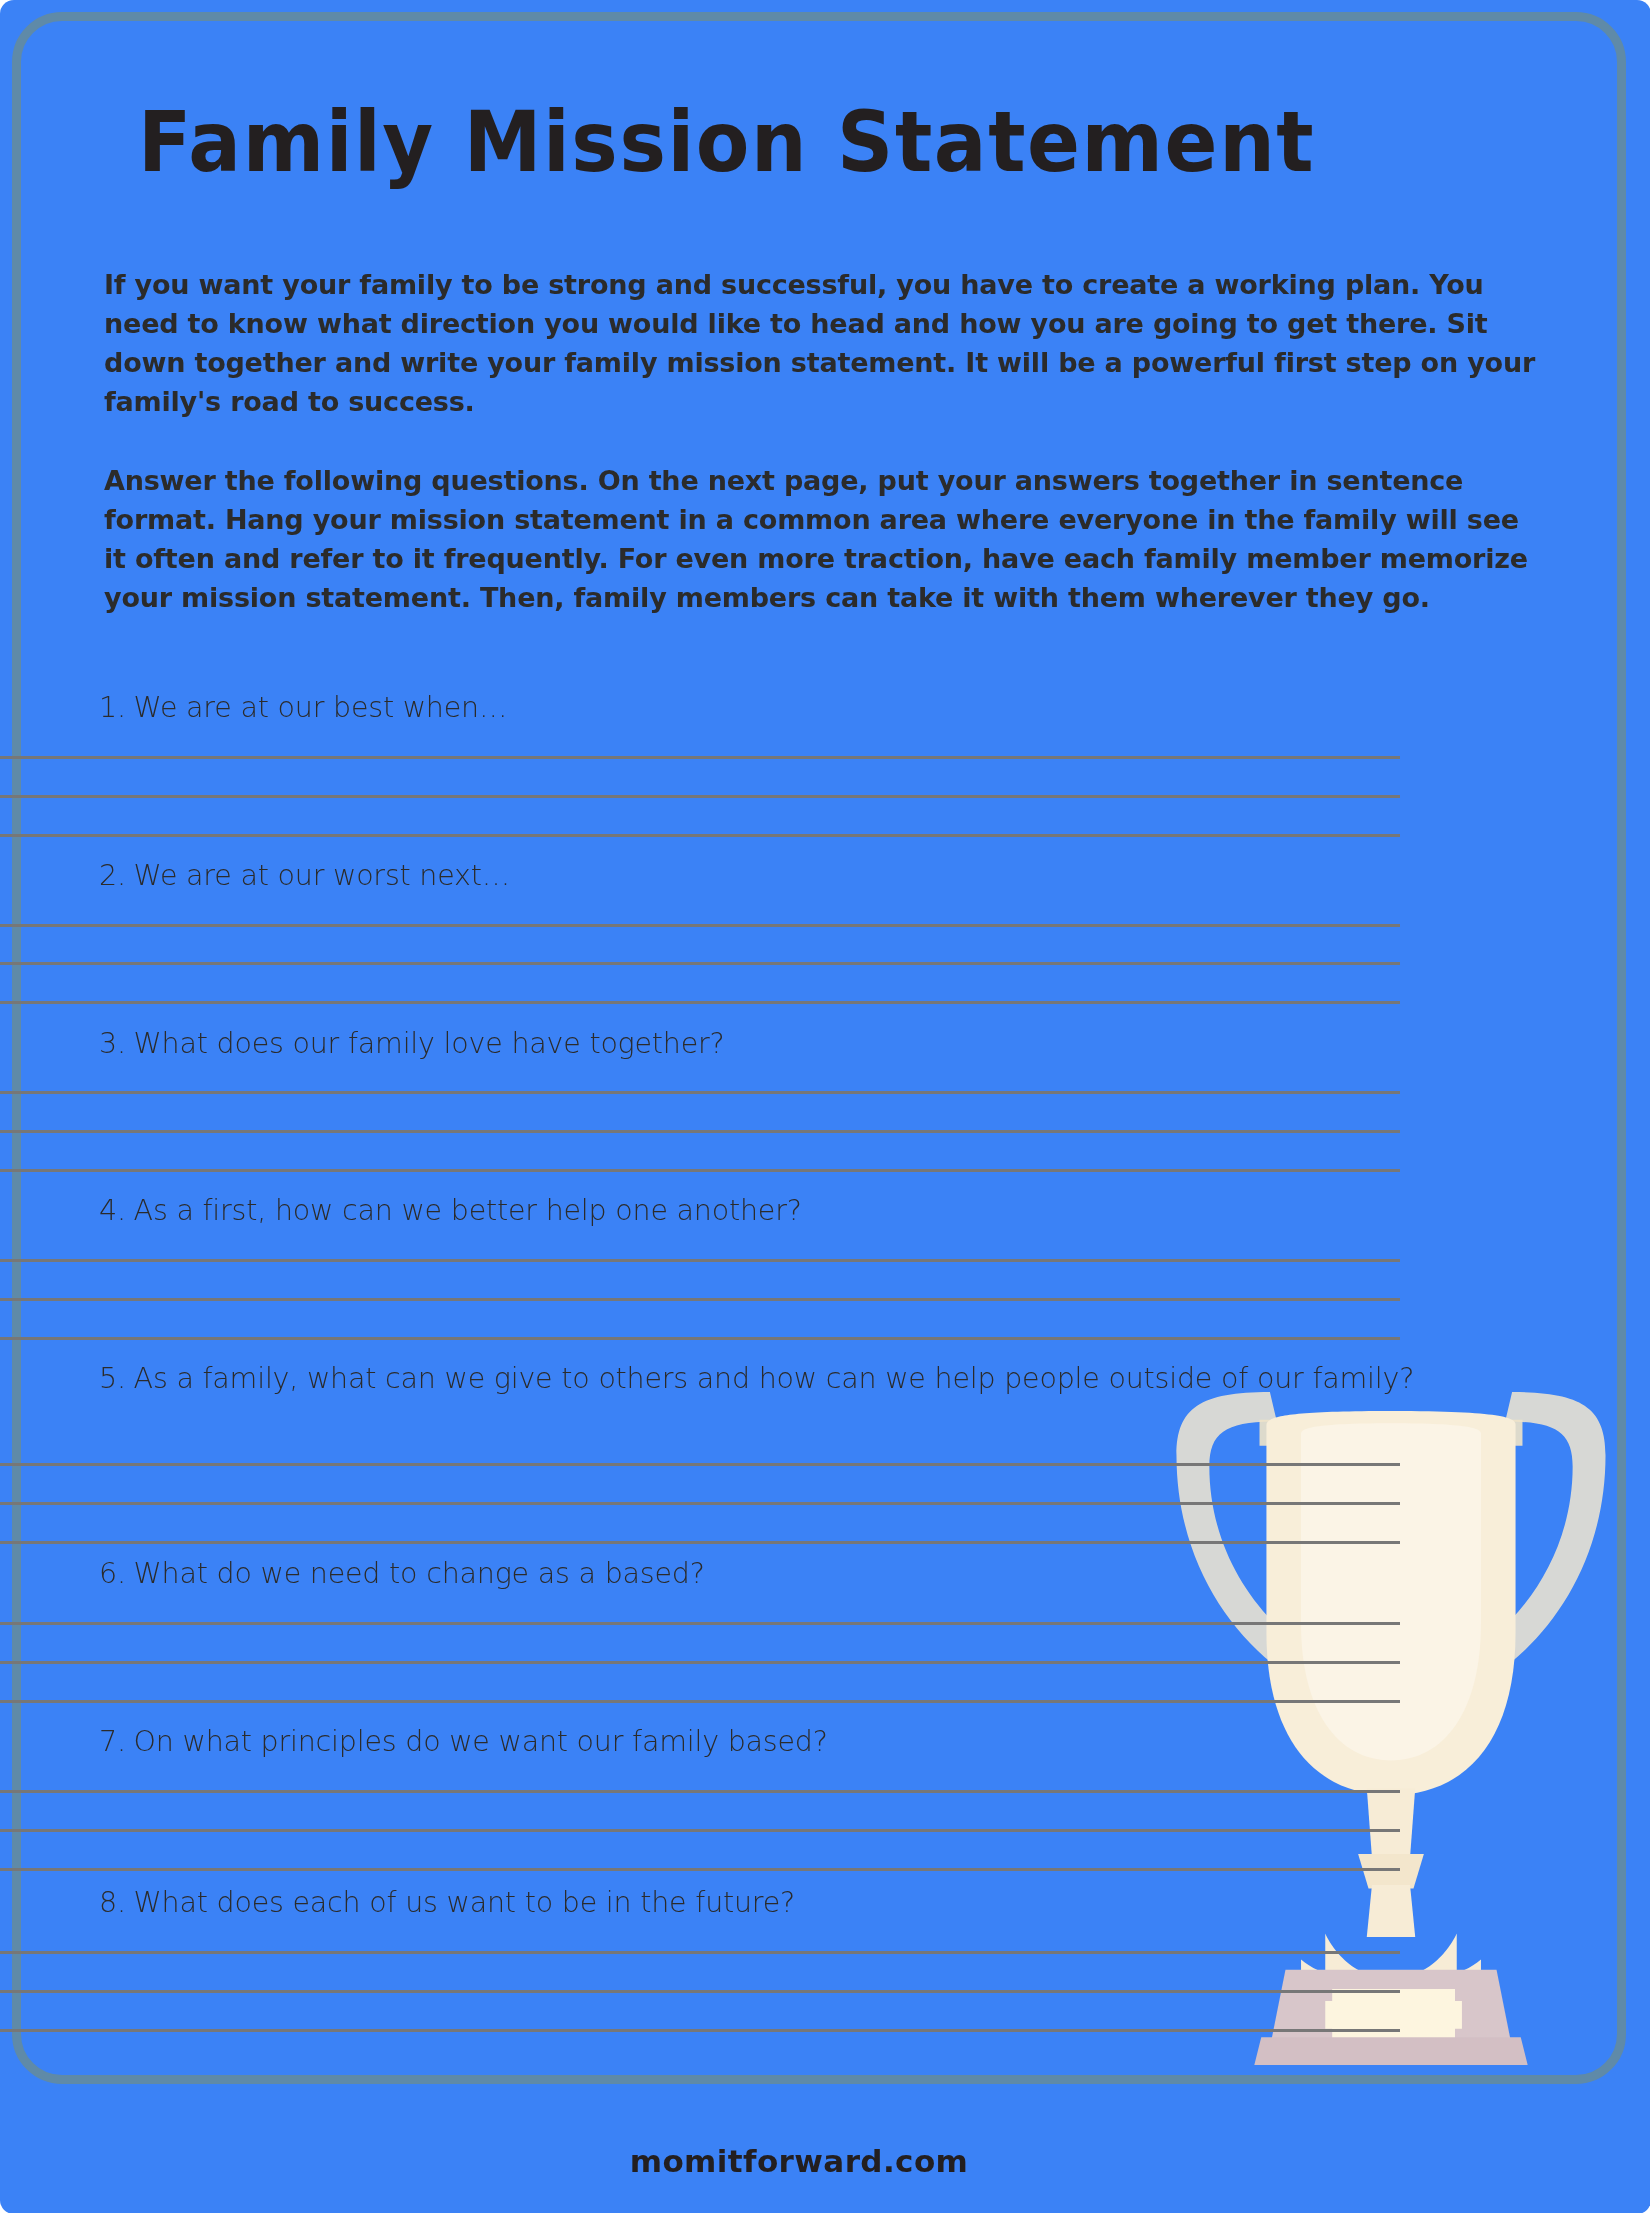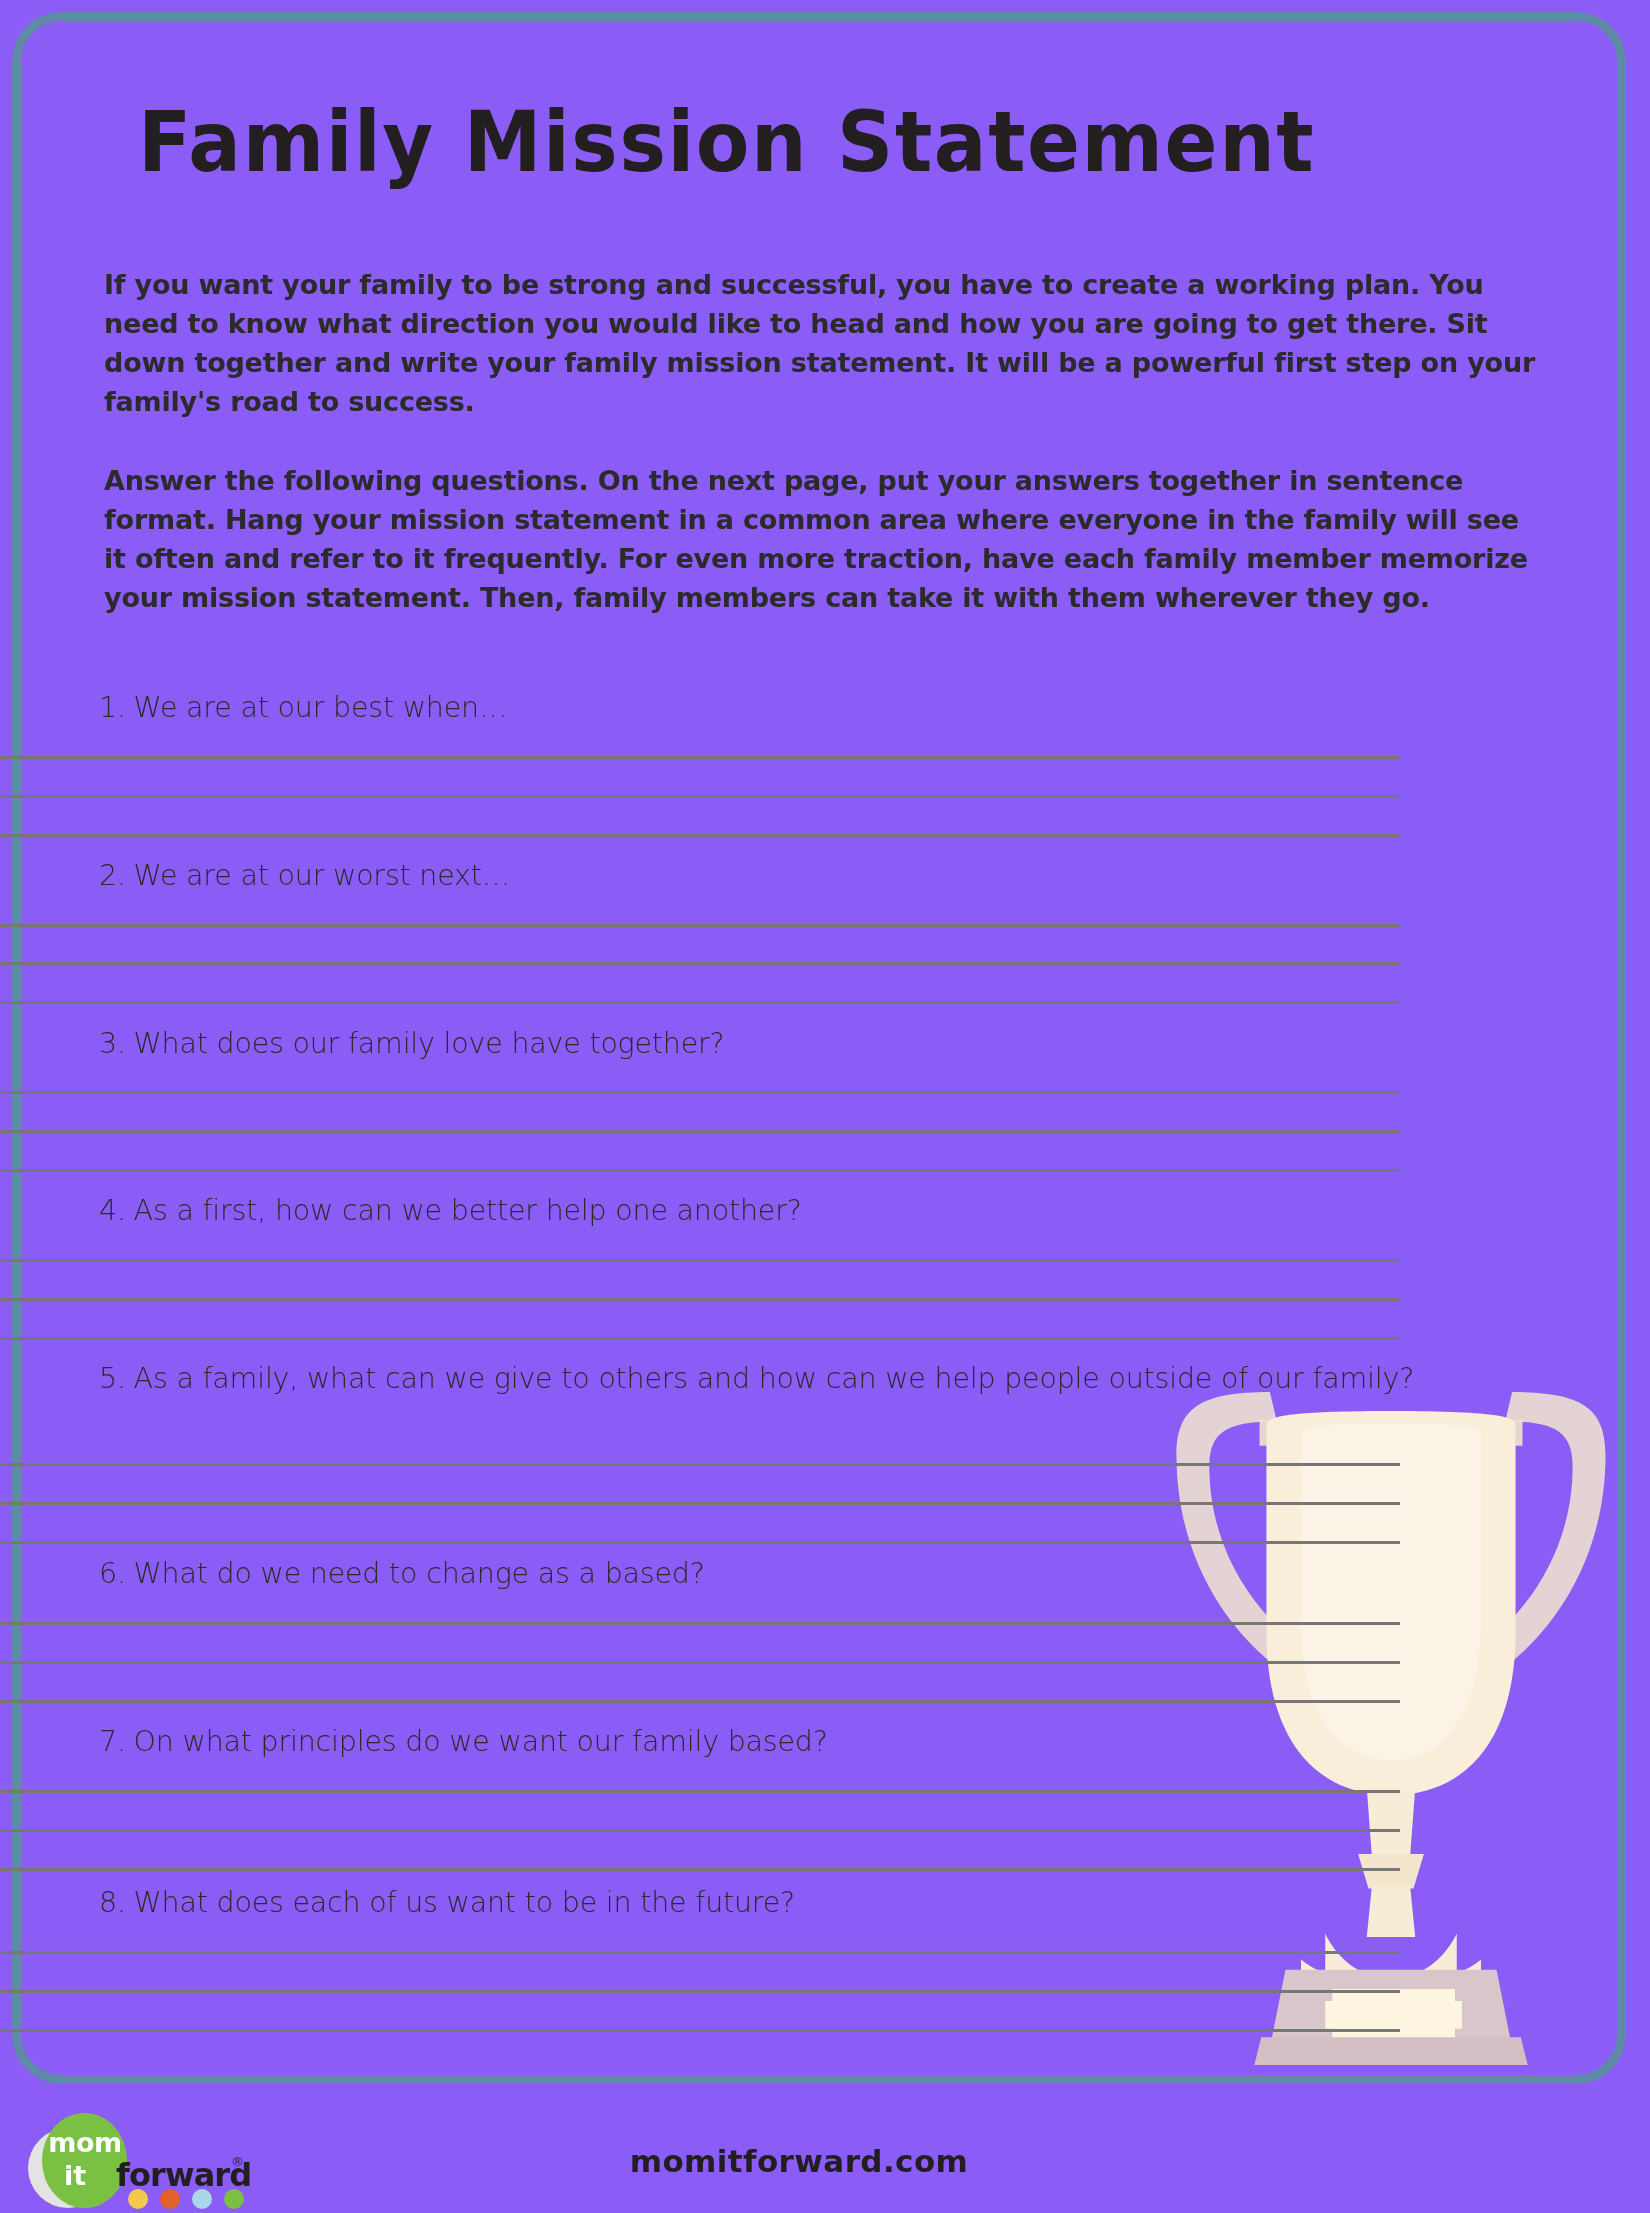--- a/index.html
+++ b/index.html
@@ -8,22 +8,23 @@
     background: #ffffff;
   }
   body {
     font-family: "Liberation Sans", sans-serif;
   }
 
   .page {
     position: relative;
     width: 1651px;
     height: 2214px;
-    background: #8b5cf6;
+    background: #3b82f6;
     overflow: hidden;
+    border-radius: 14px;
   }
 
   
   .frame {
     position: absolute;
     left: 12px;
     top: 12px;
     width: 1614px;
     height: 2072px;
     border: 9.5px solid #5f8aa8;
@@ -333,28 +334,17 @@
           <span class="q-body">What does each of us want to be in the future?</span>
         </div>
       </div>
 
     </div>
 
     <div class="frame"></div>
   </div>
 
   <div class="footer">
-    <div class="logo">
-      <div class="logo-shadow"></div>
-      <div class="logo-circle"></div>
-      <div class="logo-mom">mom</div>
-      <div class="logo-it">it</div>
-      <div class="logo-forward">forward</div>
-      <div class="logo-reg">®</div>
-      <div class="dots">
-        <span class="dot" style="background:#f2c94c"></span><span class="dot" style="background:#e2622a"></span><span class="dot" style="background:#a9d6e8"></span><span class="dot" style="background:#7ac143"></span>
-      </div>
-    </div>
     <div class="site-url">momitforward.com</div>
   </div>
 
 </div>
 
 
 </body></html>

